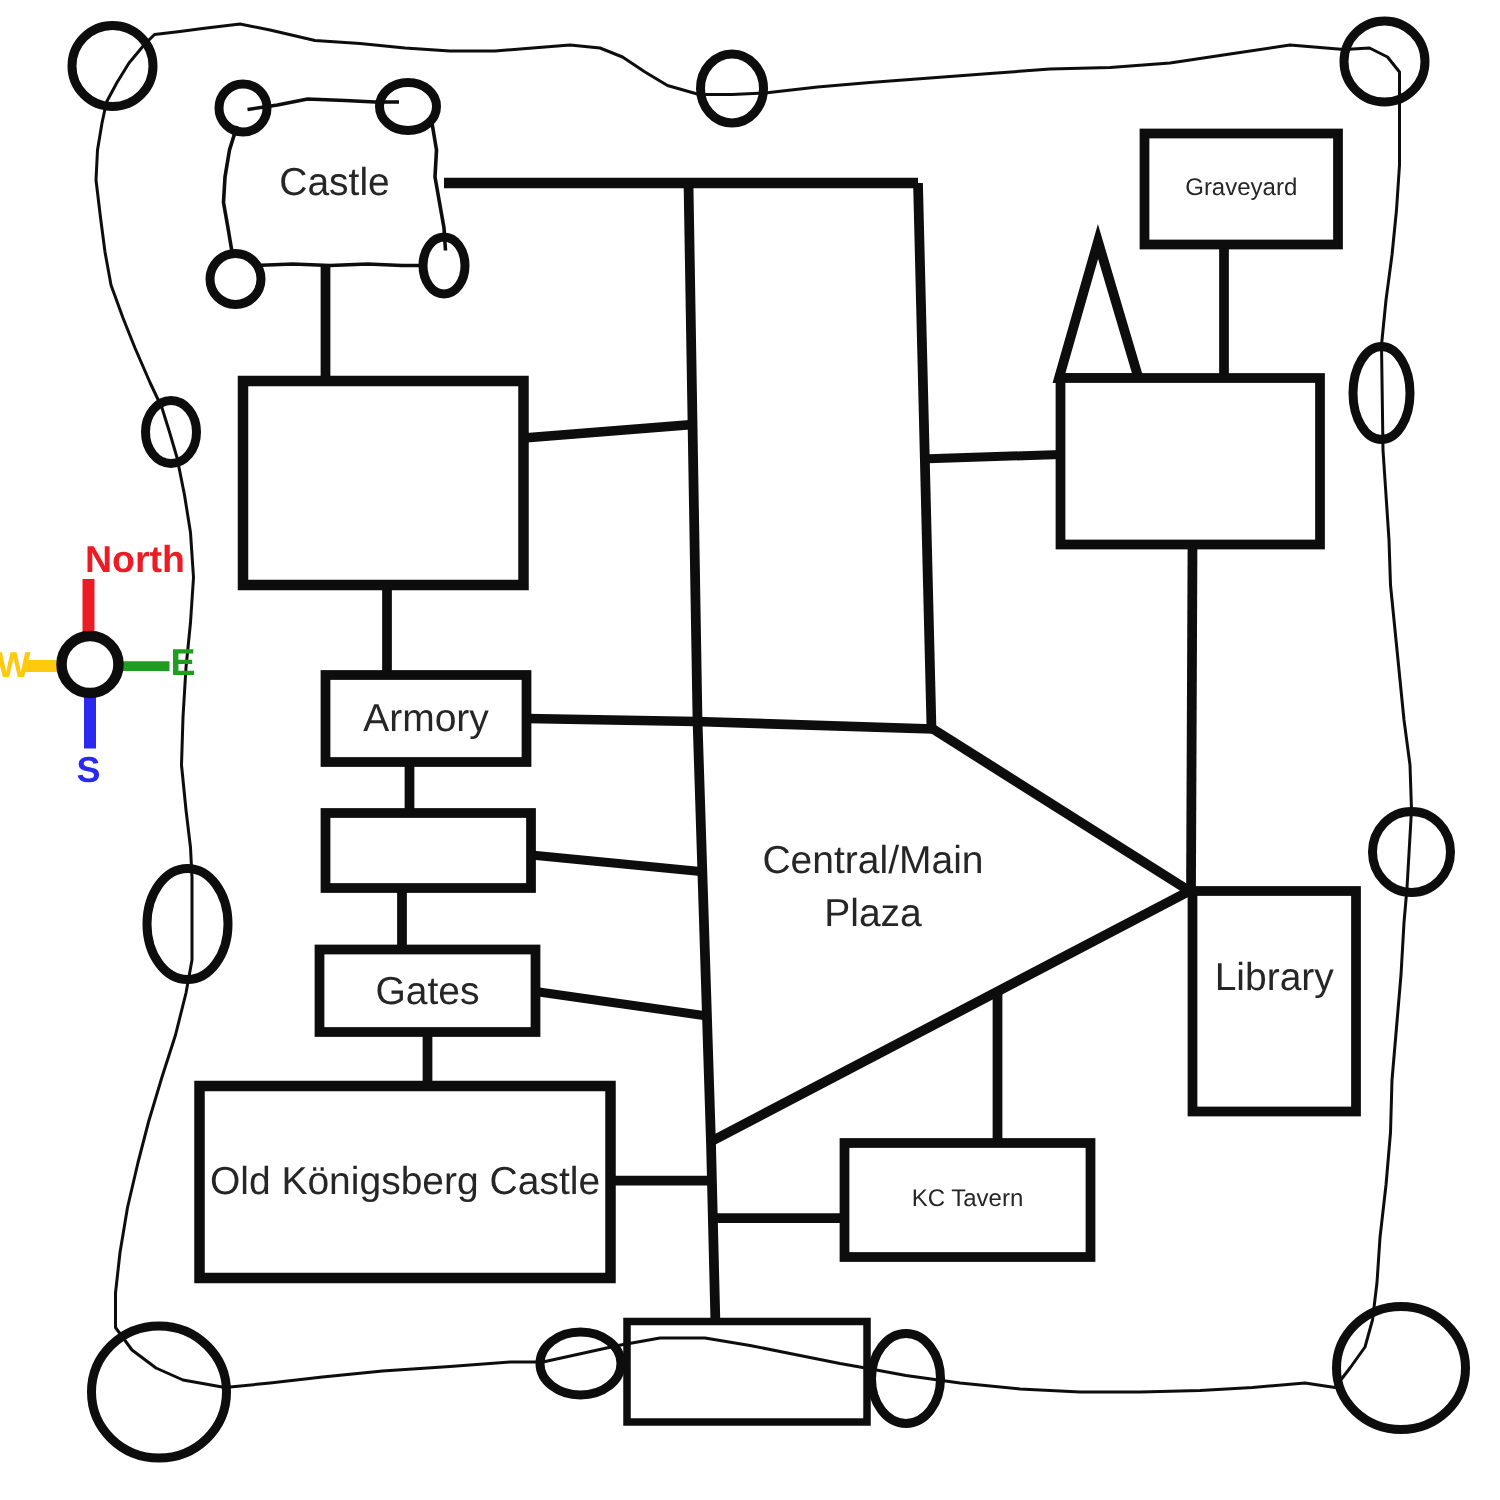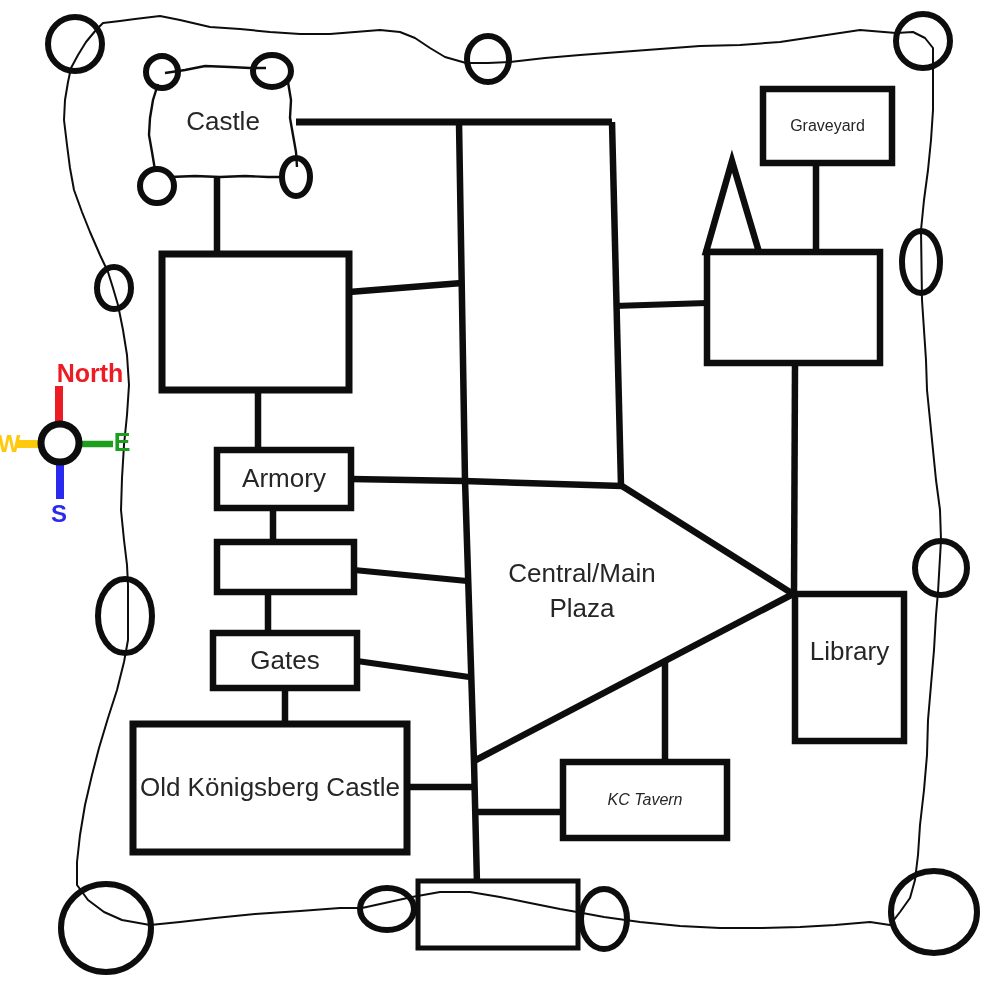--- a/index.html
+++ b/index.html
@@ -122,21 +122,21 @@
   <div class="lbl" style="left:217px;top:450px;width:134px;height:58px;">Armory</div>
 
 
   <div class="lbl" style="left:213px;top:633px;width:144px;height:55px;">Gates</div>
 
   <div class="lbl" style="left:133px;top:724px;width:274px;height:128px;">Old Königsberg Castle</div>
 
   <div class="lbl" style="left:462px;top:548px;width:240px;height:86px;">Central/Main
 Plaza</div>
 
-  <div class="lbl small" style="left:563px;top:762px;width:164px;height:76px;font-style:italic;">KC Tavern</div>
+  <div class="lbl small" style="left:563px;top:762px;width:164px;height:76px;">KC Tavern</div>
 
   <div class="lbl" style="left:795px;top:578px;width:109px;height:147px;">Library</div>
 
 
   <div class="lbl small" style="left:763px;top:89px;width:129px;height:74px;">Graveyard</div>
 
 
   <div class="compass-lbl c-north" style="left:22px;top:359px;width:80px;height:28px;margin-left:28px;">North</div>
   <div class="compass-lbl c-west" style="left:-3px;top:430px;width:24px;height:28px;">W</div>
   <div class="compass-lbl c-east" style="left:110px;top:428px;width:24px;height:28px;">E</div>

